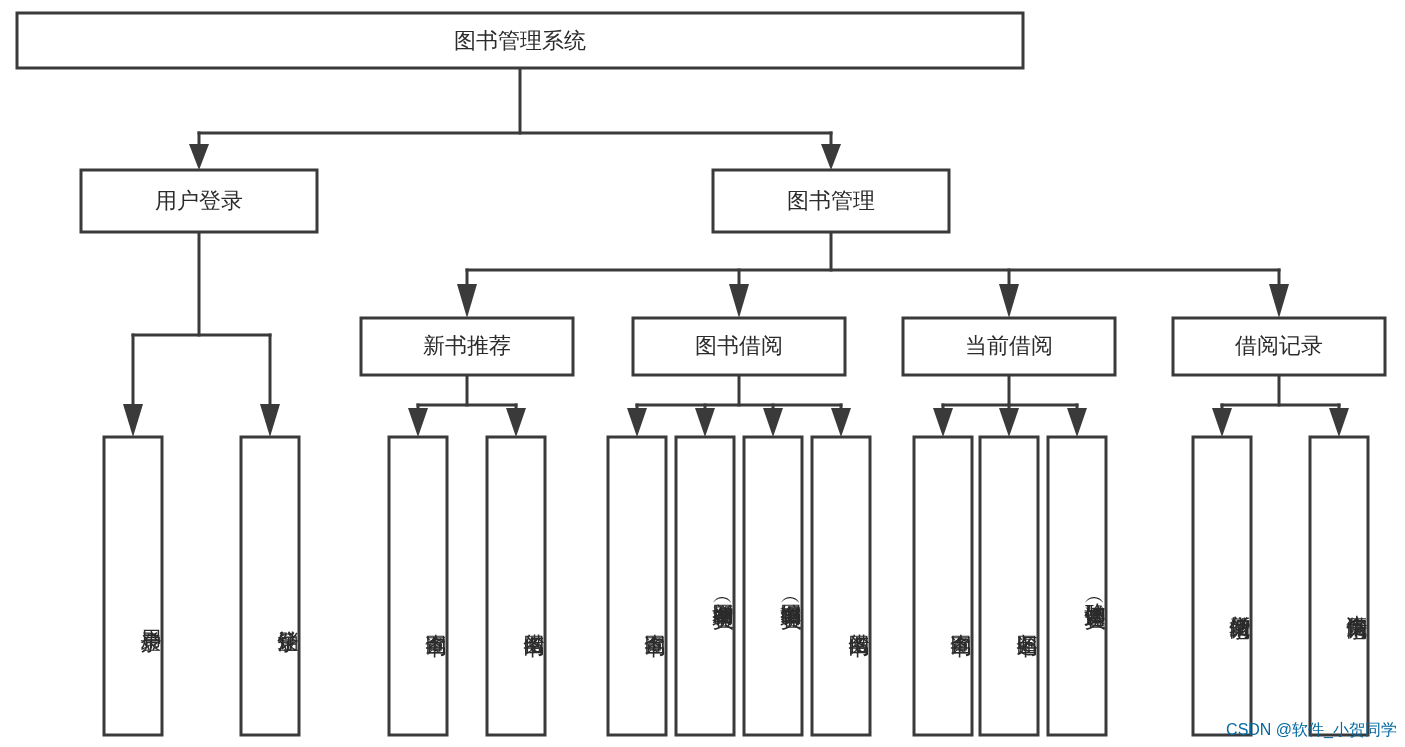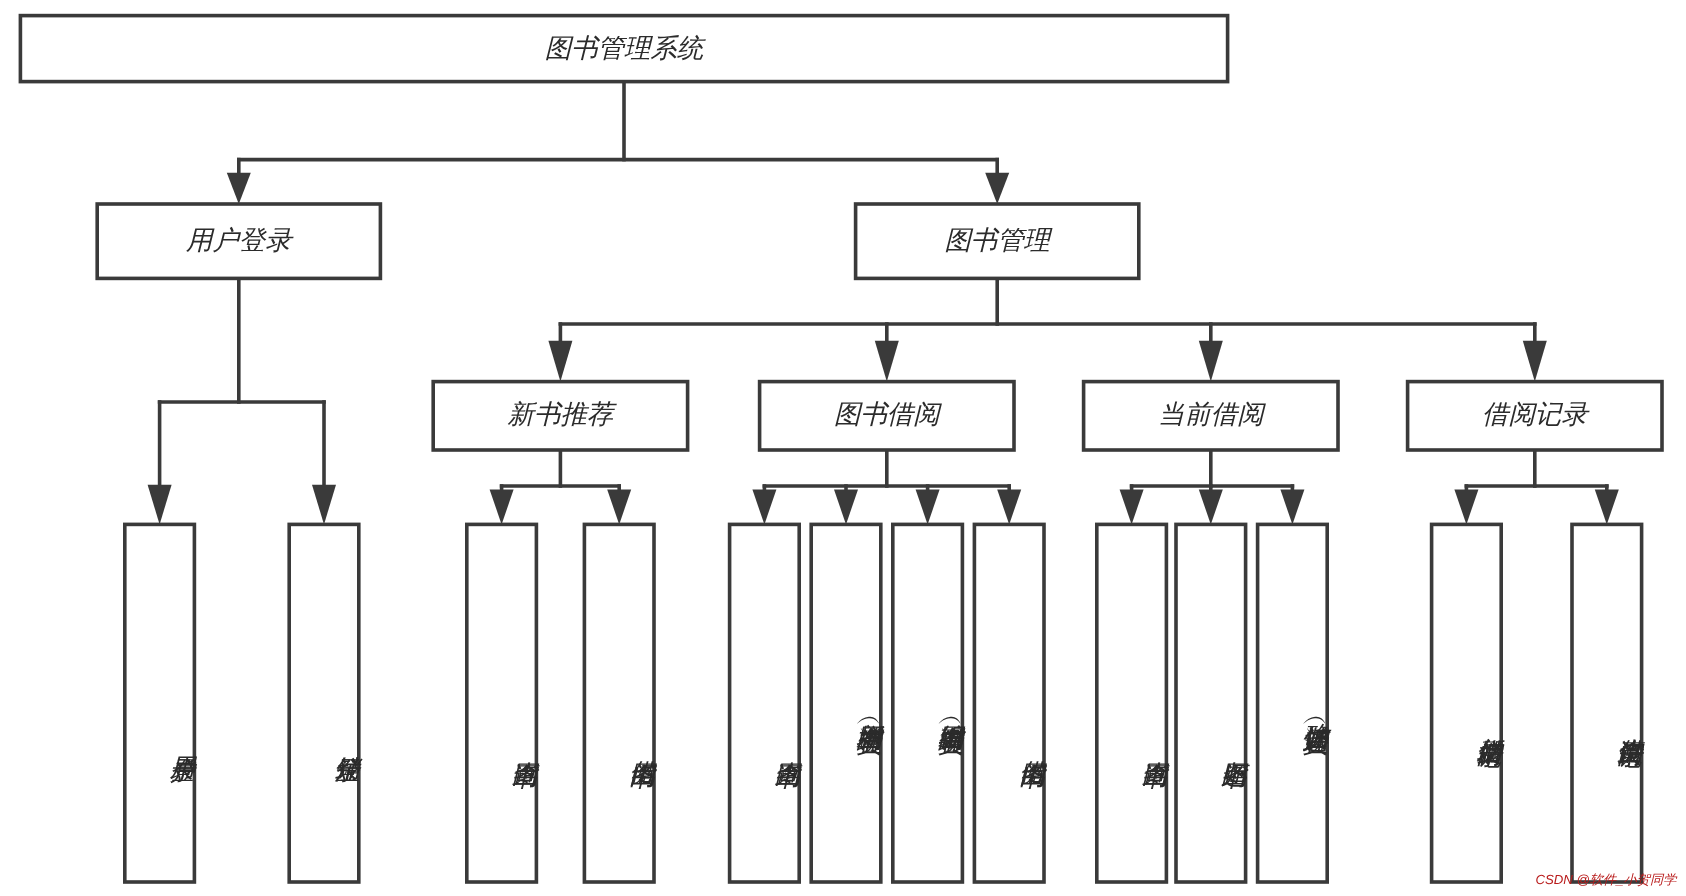--- a/index.html
+++ b/index.html
@@ -11,21 +11,20 @@
     width: 1405px;
     height: 747px;
     font-family: "Liberation Sans", "DejaVu Sans", sans-serif;
     overflow: hidden;
   }
   #diagram-root {
     position: relative;
     width: 1405px;
     height: 747px;
     background: #ffffff;
-    font-style: italic;
   }
   svg.diagram-canvas {
     position: absolute;
     left: 0;
     top: 0;
     width: 1405px;
     height: 747px;
   }
   .node-rect {
     fill: #ffffff;
@@ -62,22 +61,22 @@
     display: flex;
     align-items: flex-start;
     justify-content: center;
     pointer-events: none;
   }
   .watermark {
     position: absolute;
     right: 8px;
     bottom: 6px;
     font-family: "Liberation Sans", "DejaVu Sans", sans-serif;
-    font-size: 11px;
-    color: #b91c1c;
+    font-size: 16px;
+    color: #0369a1;
     white-space: nowrap;
   }
 </style>
 </head>
 <body>
 
 <div id="diagram-root">
 
   <svg class="diagram-canvas" viewBox="0 0 1405 747">
 

